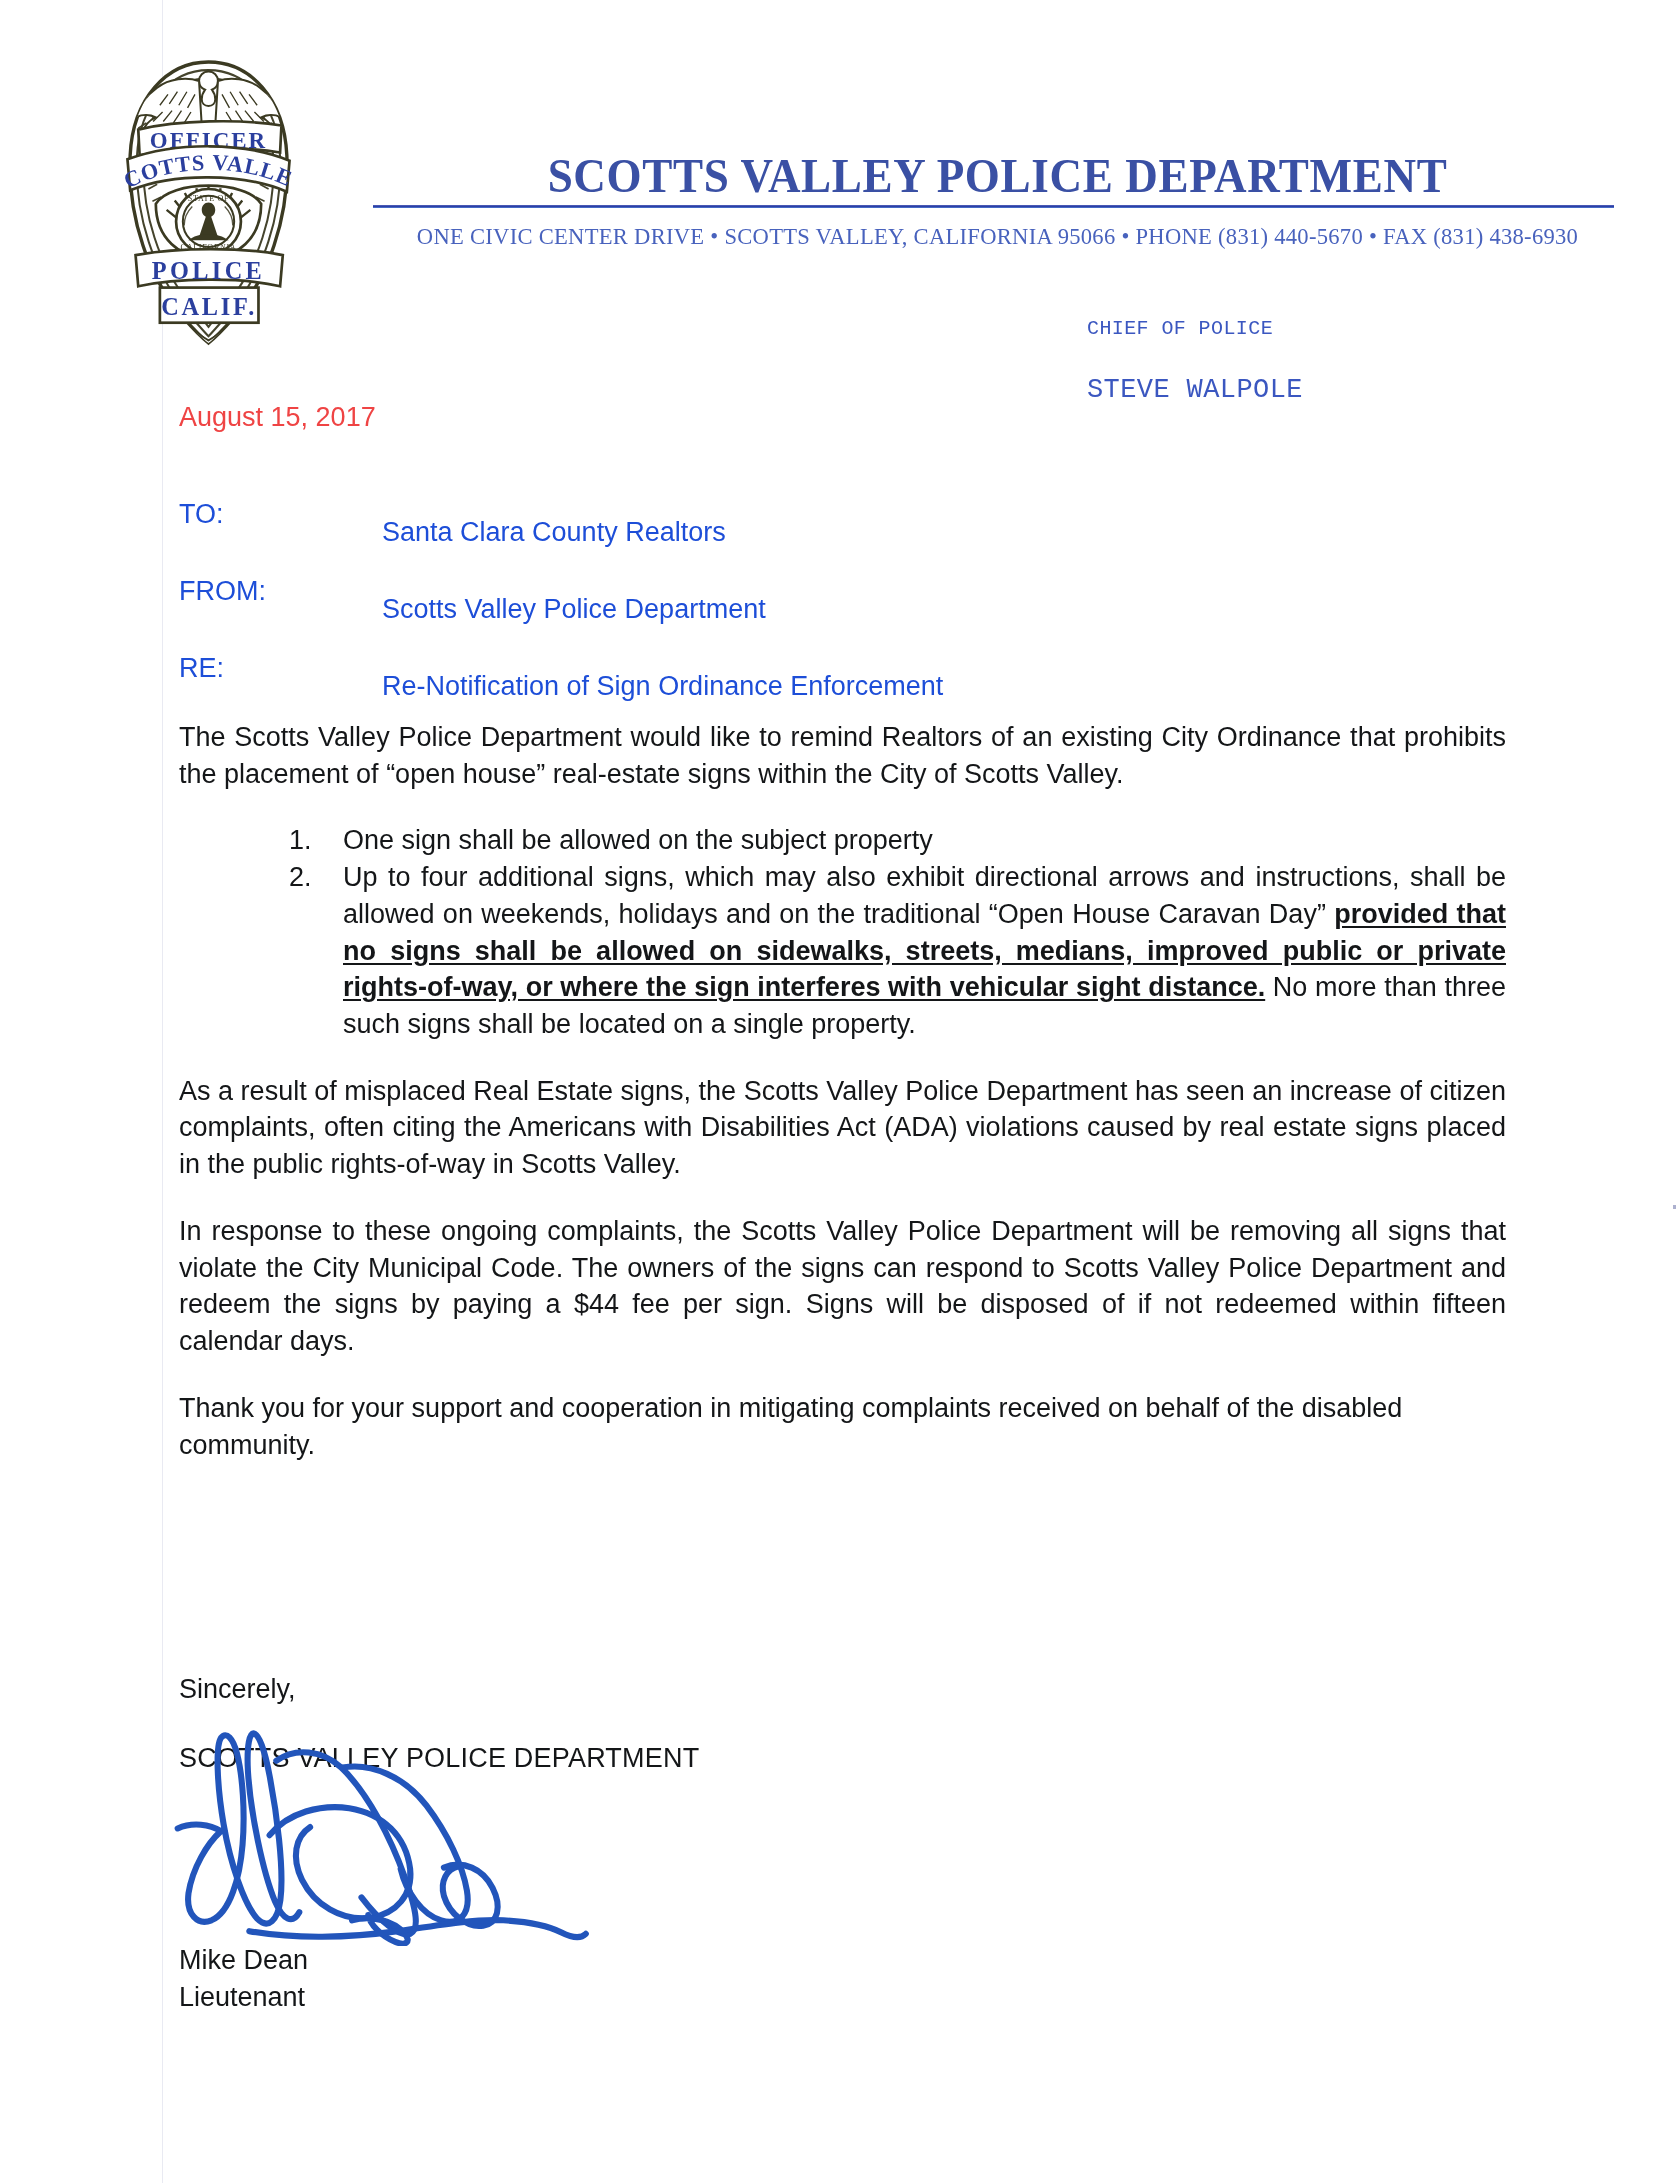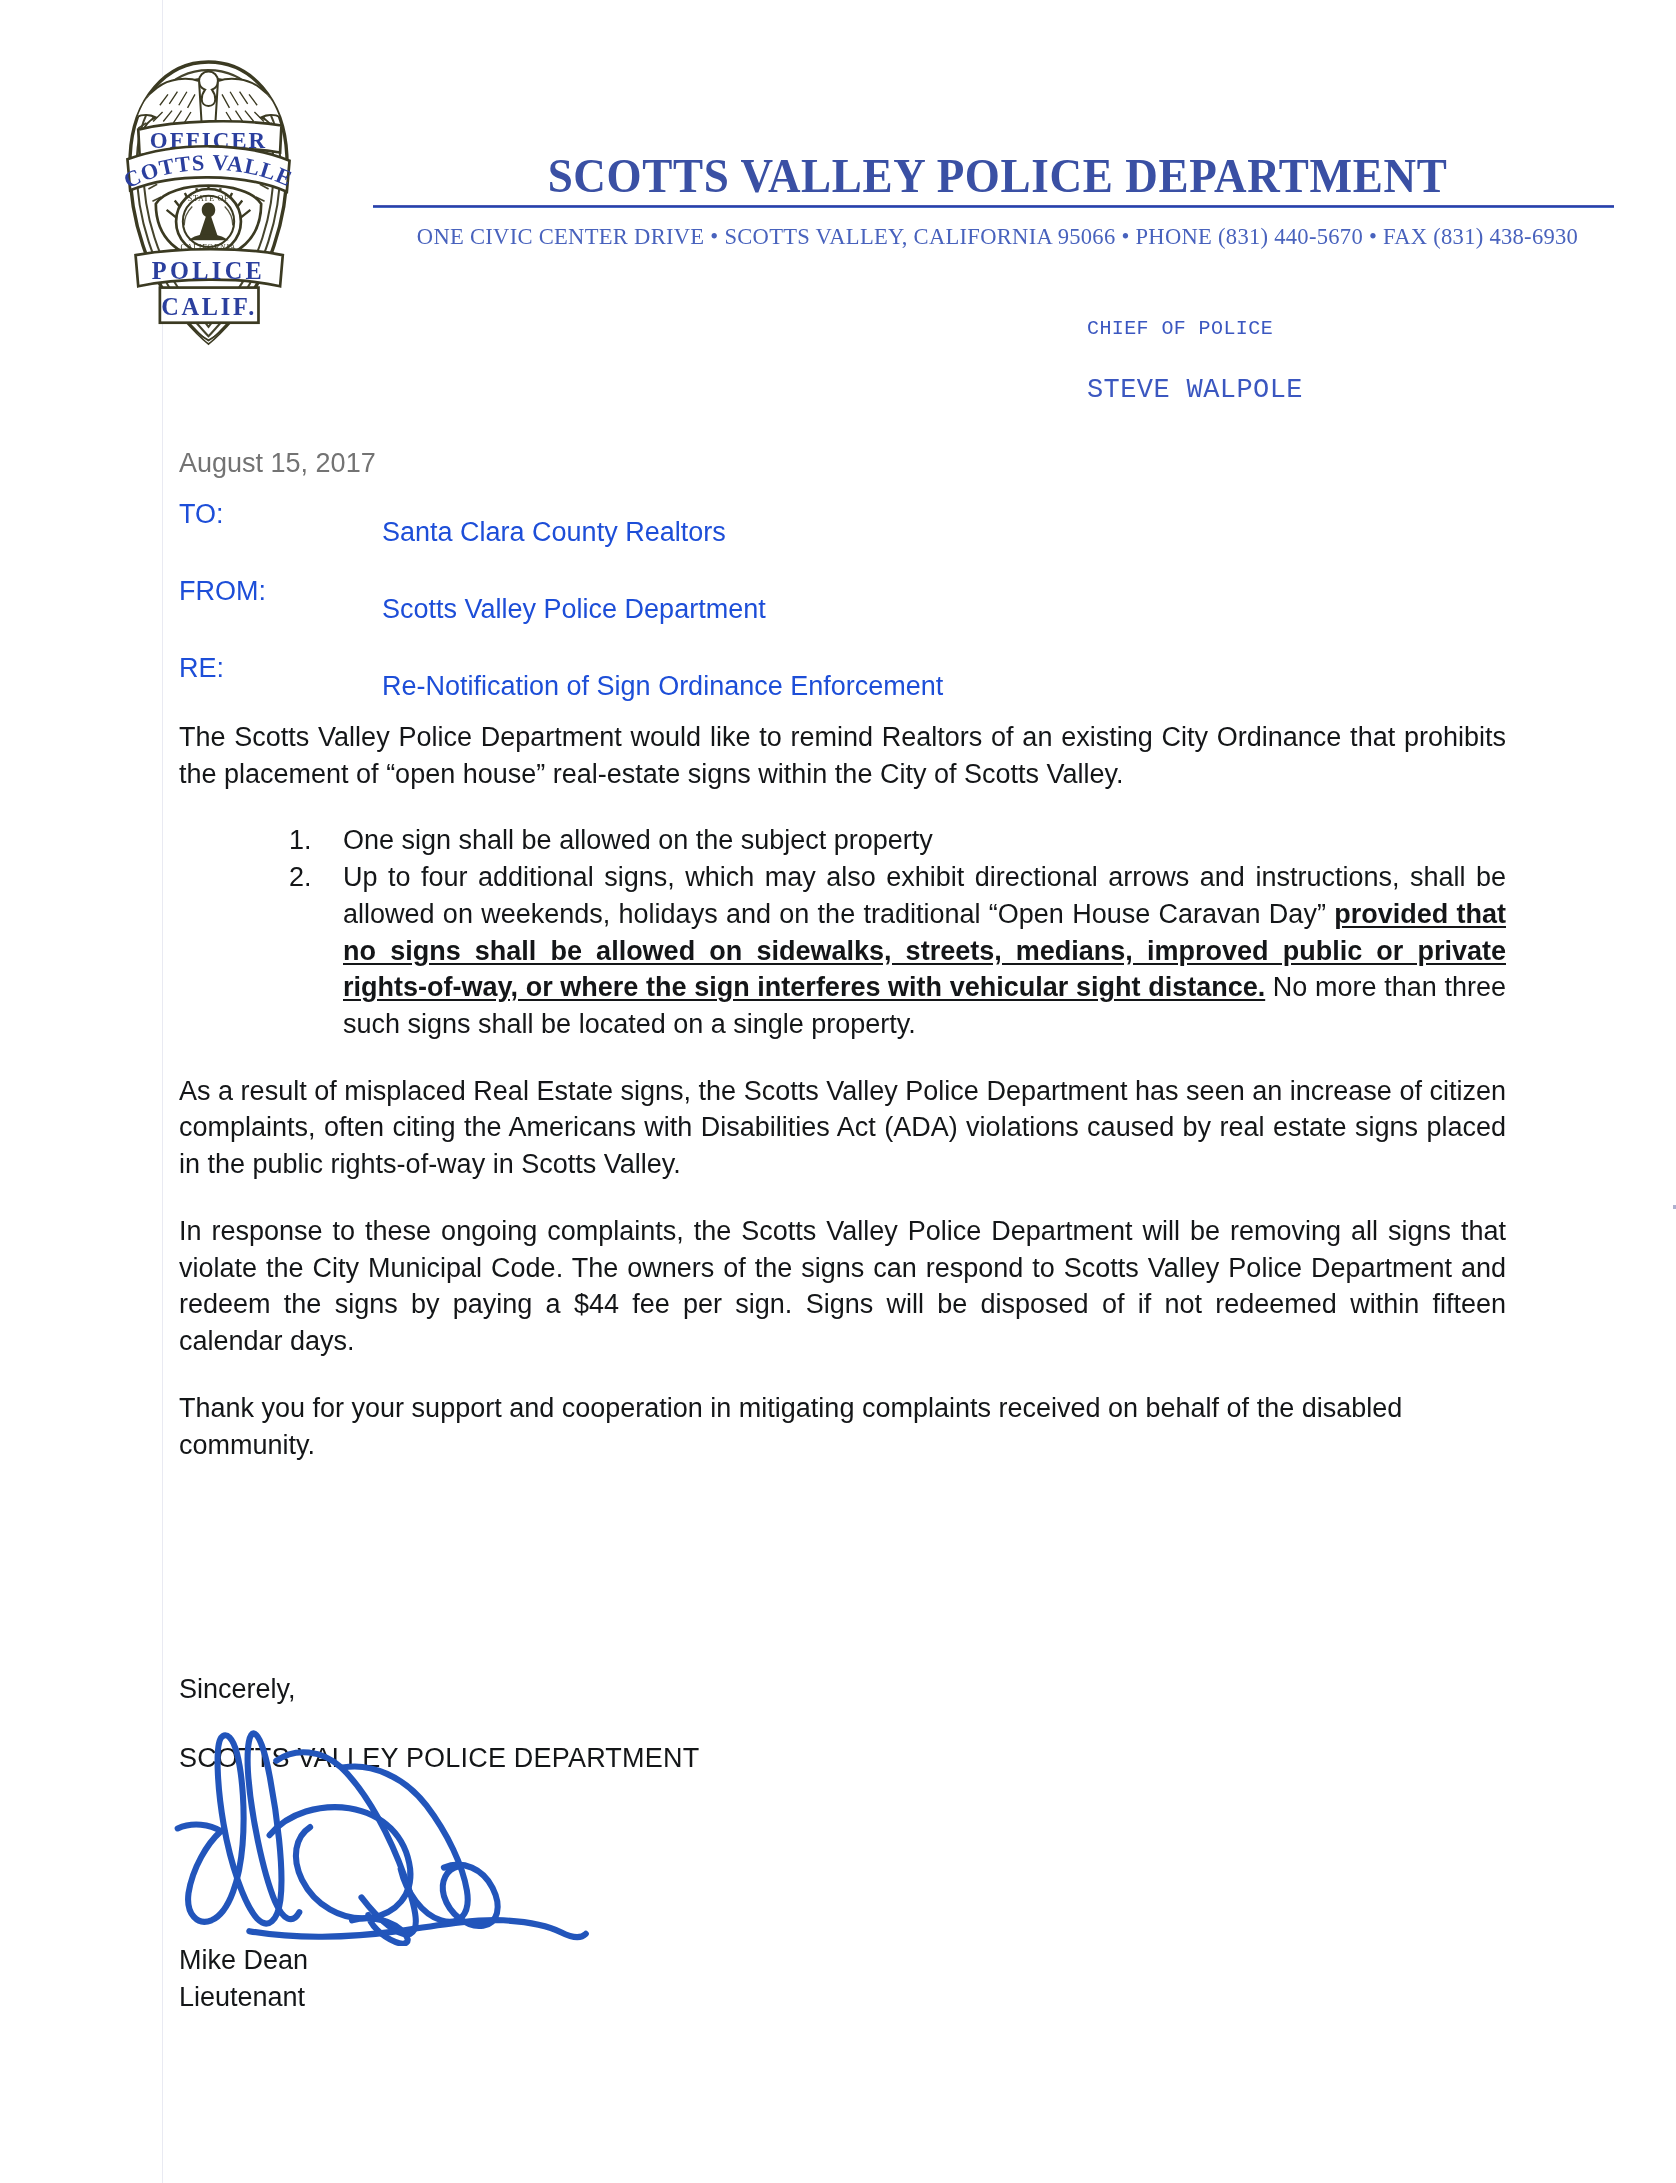--- a/index.html
+++ b/index.html
@@ -102,23 +102,23 @@
     font-size: 27px;
     letter-spacing: 0.4px;
     line-height: 1.12;
     margin-top: 35px;
   }
 
   
   .letter-date {
     position: absolute;
     left: 179px;
-    top: 448px;
-    font-size: 27px;
-    color: #737373;
+    top: 402px;
+    font-size: 27px;
+    color: #ef4444;
   }
 
   .memo {
     position: absolute;
     left: 179px;
     top: 499px;
     width: 1285px;
   }
   .memo-row {
     display: flex;

